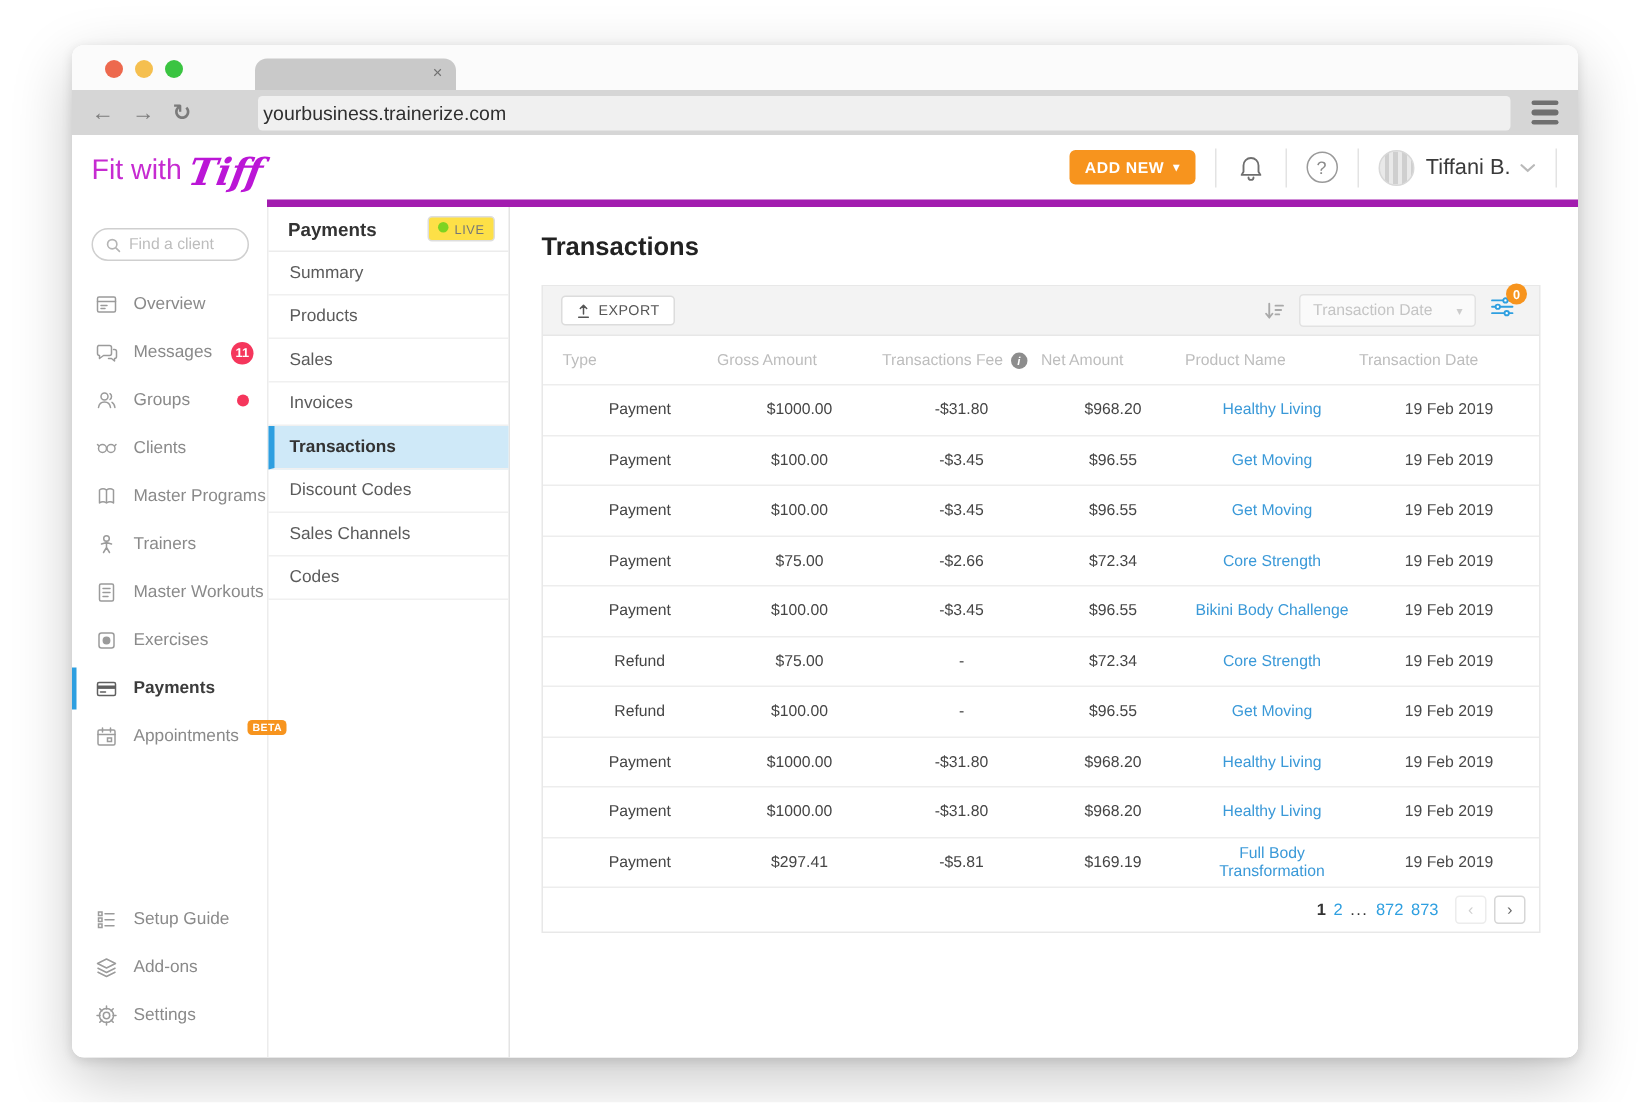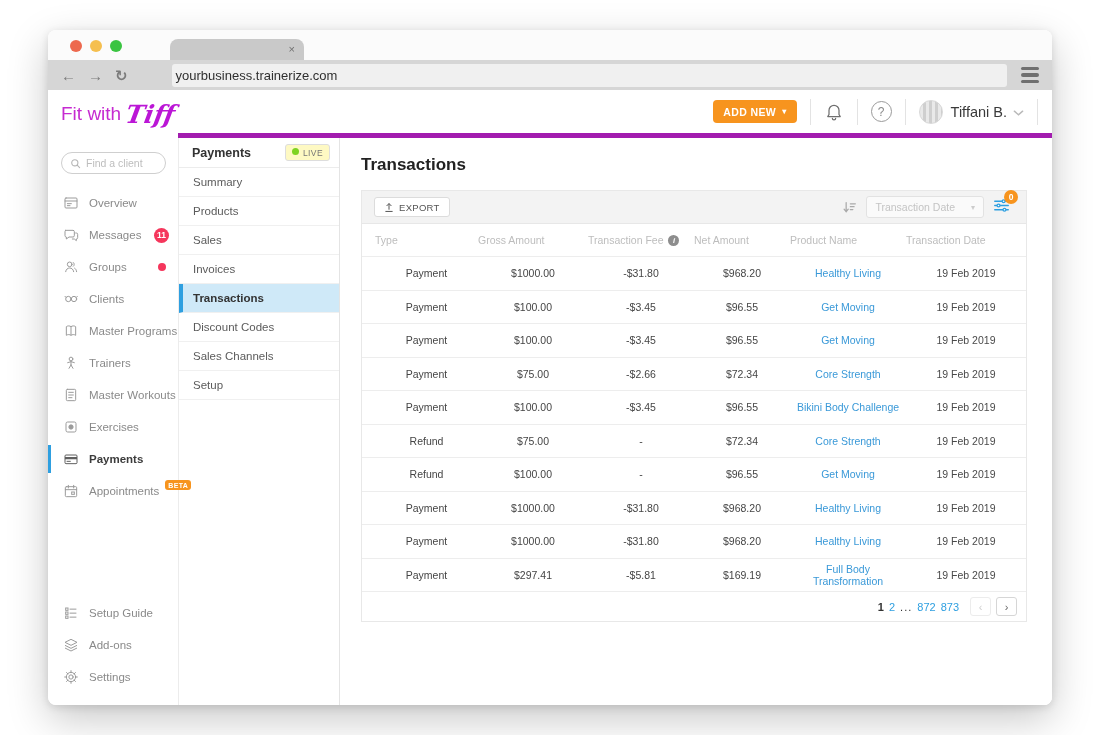--- a/index.html
+++ b/index.html
@@ -68,21 +68,21 @@
     padding:1.5px 3px; position:relative; top:-6px; margin-left:-4px; letter-spacing:.3px; }
   .sidebar-spacer { flex:1; }
   .side-bottom { margin-bottom:12px; }
 
   
   .submenu { width:162px; flex:none; border-left:1px solid #ececec; border-right:1px solid #e4e4e4;
     display:flex; flex-direction:column; }
   .submenu-header { height:30px; display:flex; align-items:center; justify-content:space-between;
     padding:0 9px 0 13px; border-bottom:1px solid #ececec; }
   .submenu-title { font-size:12.5px; font-weight:bold; color:#333; }
-  .live-pill { border:1px solid #ddd; border-radius:3px; background:#fef9c3; display:flex; 
+  .live-pill { border:1px solid #ddd; border-radius:3px; background:#fde047; display:flex; 
     gap:4px; padding:2.5px 6px; }
   .live-dot { width:7px; height:7px; border-radius:50%; background:#7ed321; }
   .live-text { font-size:8.5px; color:#777; letter-spacing:.4px; }
   .submenu-item { height:29px; display:flex; align-items:center; padding-left:14px; font-size:11.5px;
     color:#5b5b5b; border-bottom:1px solid #f0f0f0; }
   .submenu-item.active { background:#cfe9f8; border-left:4px solid #2e9fe0; padding-left:10px;
     font-weight:bold; color:#333; }
 
   
   .content { flex:1; padding:17px 0 0 21px; background:#fff; min-width:0; }
@@ -312,21 +312,21 @@
               <span class="live-text">LIVE</span>
             </span>
           </div>
           <div class="submenu-item">Summary</div>
           <div class="submenu-item">Products</div>
           <div class="submenu-item">Sales</div>
           <div class="submenu-item">Invoices</div>
           <div class="submenu-item active">Transactions</div>
           <div class="submenu-item">Discount Codes</div>
           <div class="submenu-item">Sales Channels</div>
-          <div class="submenu-item">Setup</div>
+          <div class="submenu-item">Codes</div>
         </div>
 
         <main class="content">
           <h1 class="page-title">Transactions</h1>
 
           <div class="card">
             <div class="card-toolbar">
               <button class="btn-export">
                 <svg width="10" height="11" viewBox="0 0 14 15" fill="none" stroke="#555" stroke-width="1.4" stroke-linecap="round" stroke-linejoin="round">
                     <path d="M7 10V2.5M4 5l3-3 3 3M2.5 13h9"></path>
@@ -353,21 +353,21 @@
                     </svg>
                   <span class="filter-badge">0</span>
                 </div>
               </div>
             </div>
 
             <div class="tgrid thead">
               <span class="th">Type</span>
               <span class="th">Gross Amount</span>
               <span class="th">
-                <span>Transaction Fee</span>
+                <span>Transactions Fee</span>
                 <span class="info-i">i</span>
               </span>
               <span class="th">Net Amount</span>
               <span class="th">Product Name</span>
               <span class="th">Transaction Date</span>
             </div>
 
             <div>
 
             <div class="tgrid trow">

